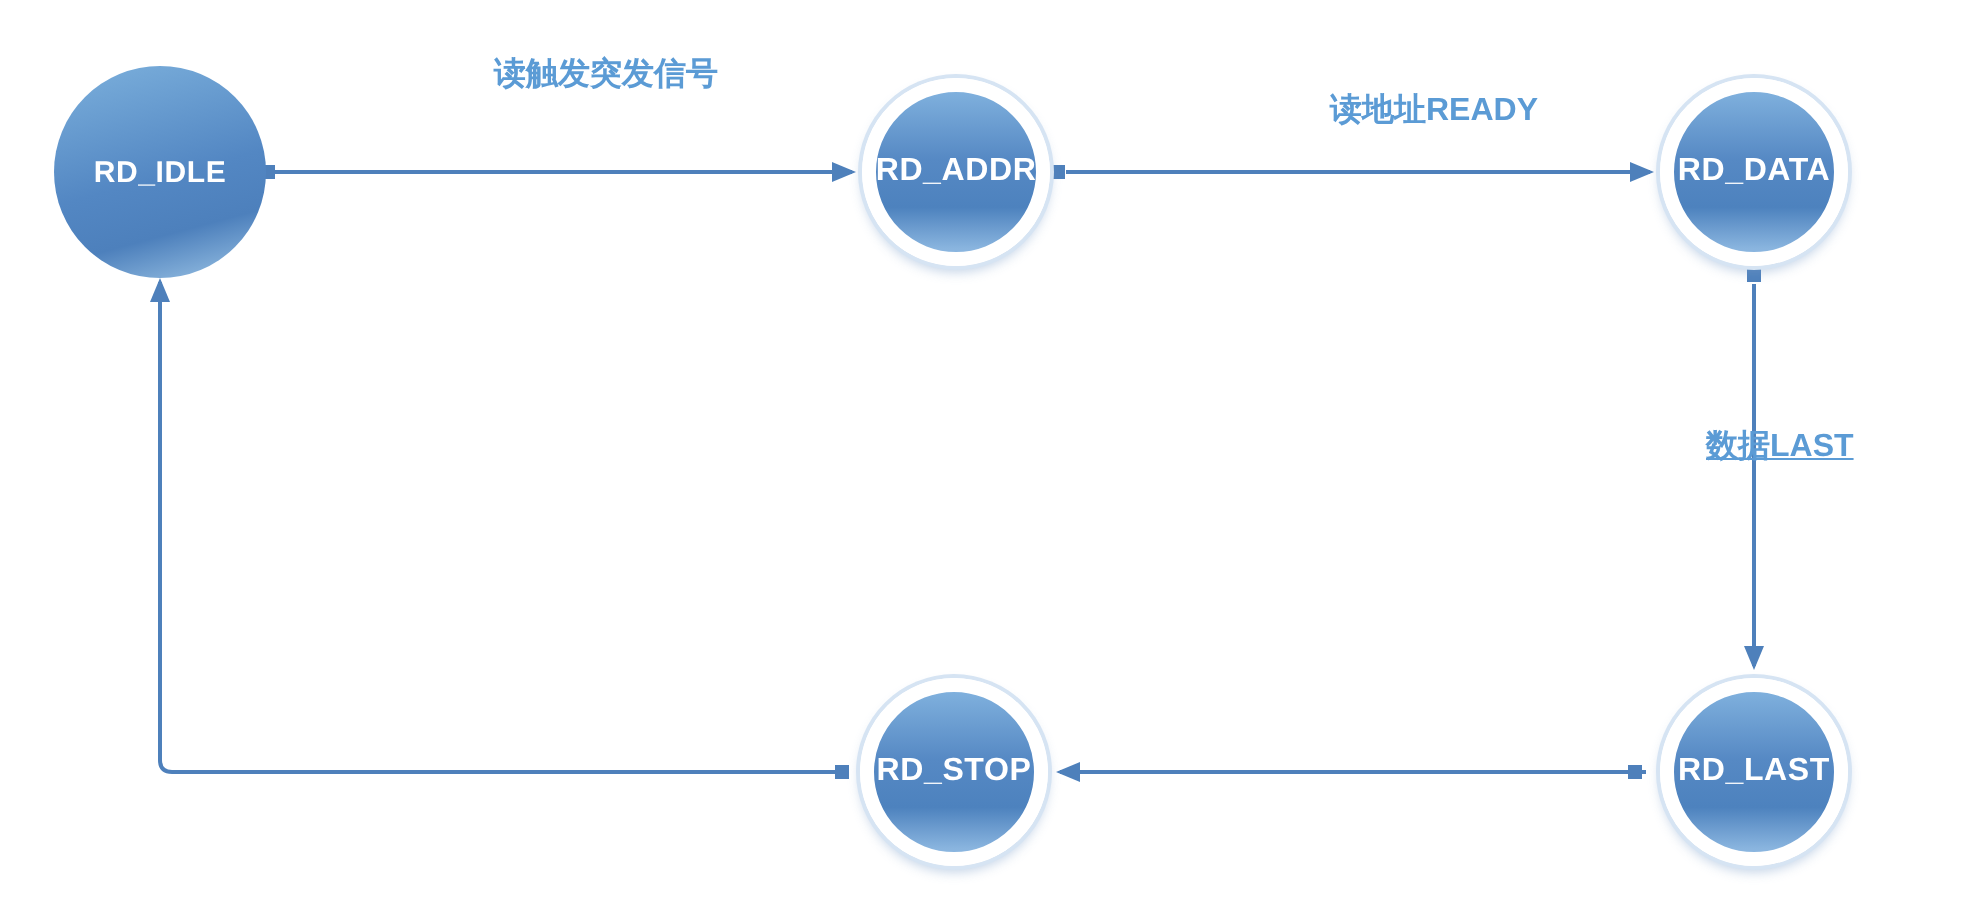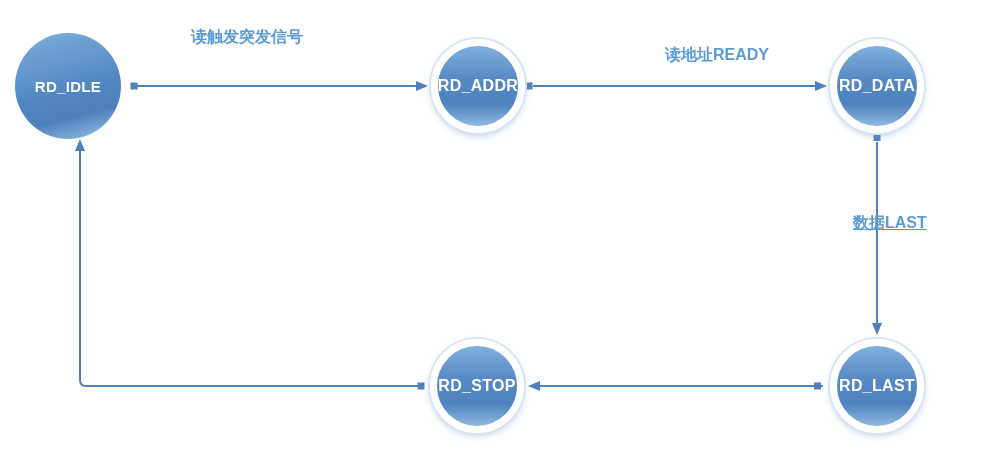--- a/index.html
+++ b/index.html
@@ -52,33 +52,33 @@
     border:7px solid #ffffff;
     background:linear-gradient(180deg,#7fb0dd 0%,#5689c4 42%,#4d82be 72%,#8ab5df 98%);
     box-shadow:0 0 0 2px var(--node-halo),0 3px 6px rgba(120,155,200,.45);
     font-size:16px;
   }
   .node-large{
     width:106px;height:106px;
     background:linear-gradient(165deg,#7cb0dc 0%,#5387c3 52%,#4d80bc 74%,#9ec6e7 100%);
     font-size:15px;
   }
-  .n-rd-idle{left:15px;top:33px;}
+  .n-rd-idle{left:27px;top:33px;}
   .n-rd-addr{left:431px;top:39px;}
   .n-rd-data{left:830px;top:39px;}
   .n-rd-last{left:830px;top:339px;}
   .n-rd-stop{left:430px;top:339px;}
   .edge-label{
     position:absolute;
     color:var(--edge-label);
     font-weight:bold;
     font-size:16px;
     white-space:nowrap;
   }
-  .el-1{left:191px;top:27px;width:180px;text-align:left;}
+  .el-1{left:179px;top:27px;width:180px;text-align:right;}
   .el-2{left:589px;top:45px;width:180px;text-align:right;}
   .el-3{left:853px;top:213px;text-decoration:underline;}
 </style>
 </head>
 <body>
 
 <div class="canvas">
 
   <svg class="layer" width="993" height="460" viewBox="0 0 993 460">
     <defs>

